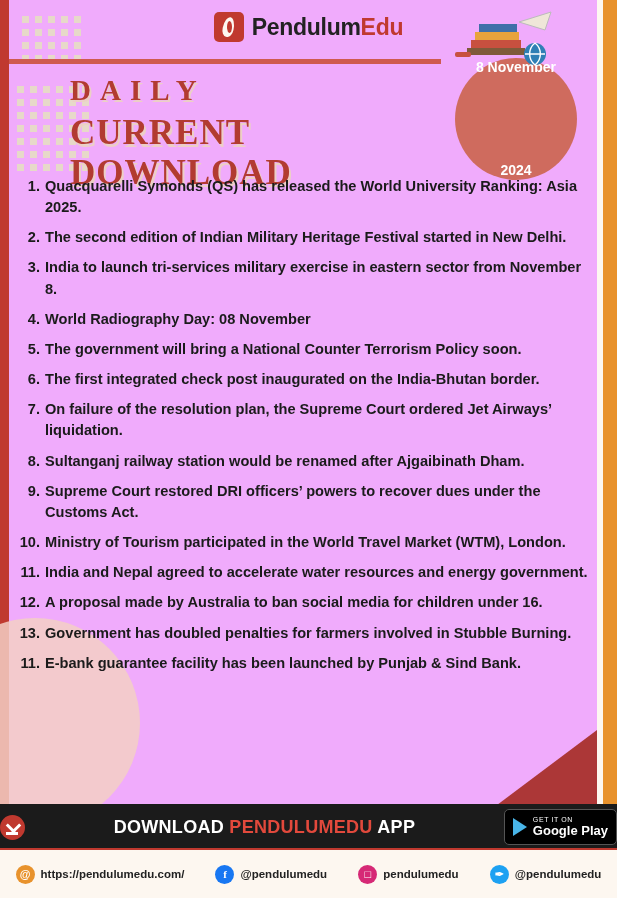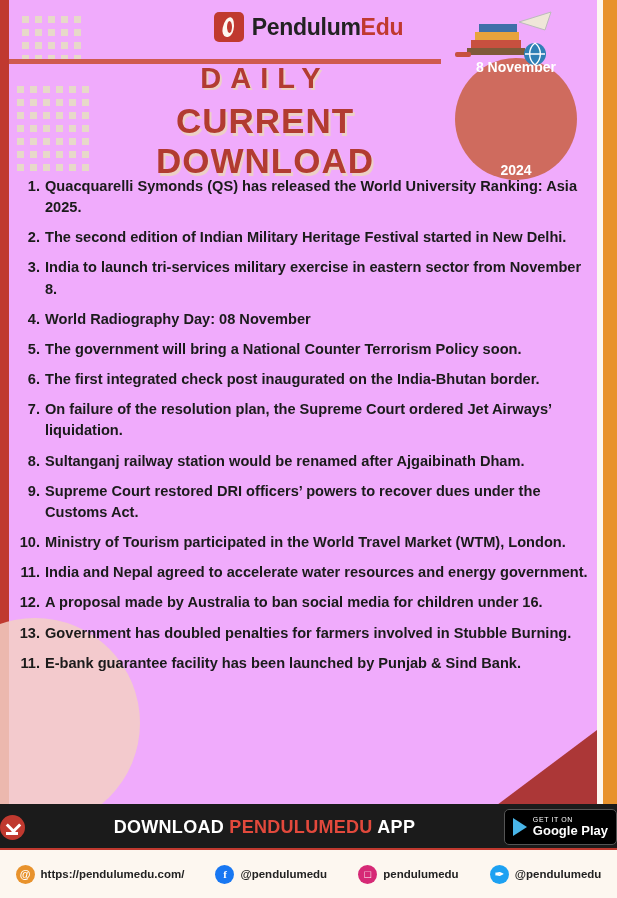--- a/index.html
+++ b/index.html
@@ -138,25 +138,26 @@
     top: 59px;
     left: 9px;
     width: 432px;
     height: 5px;
     background: #cf5a4f;
   }
 
   
   .title-block {
     position: absolute;
-    top: 62px;
+    top: 74px;
     left: 70px;
     width: 390px;
-    text-align: center;
+    text-align: left;
     z-index: 4;
+    font-family: Liberation Serif, serif;
   }
   .title-1 {
     font-size: 29px;
     font-weight: bold;
     color: #b23b31;
     letter-spacing: 9px;
     text-shadow: 2px 2px 0 #eccfc6;
   }
   .title-2 {
     font-size: 35px;

